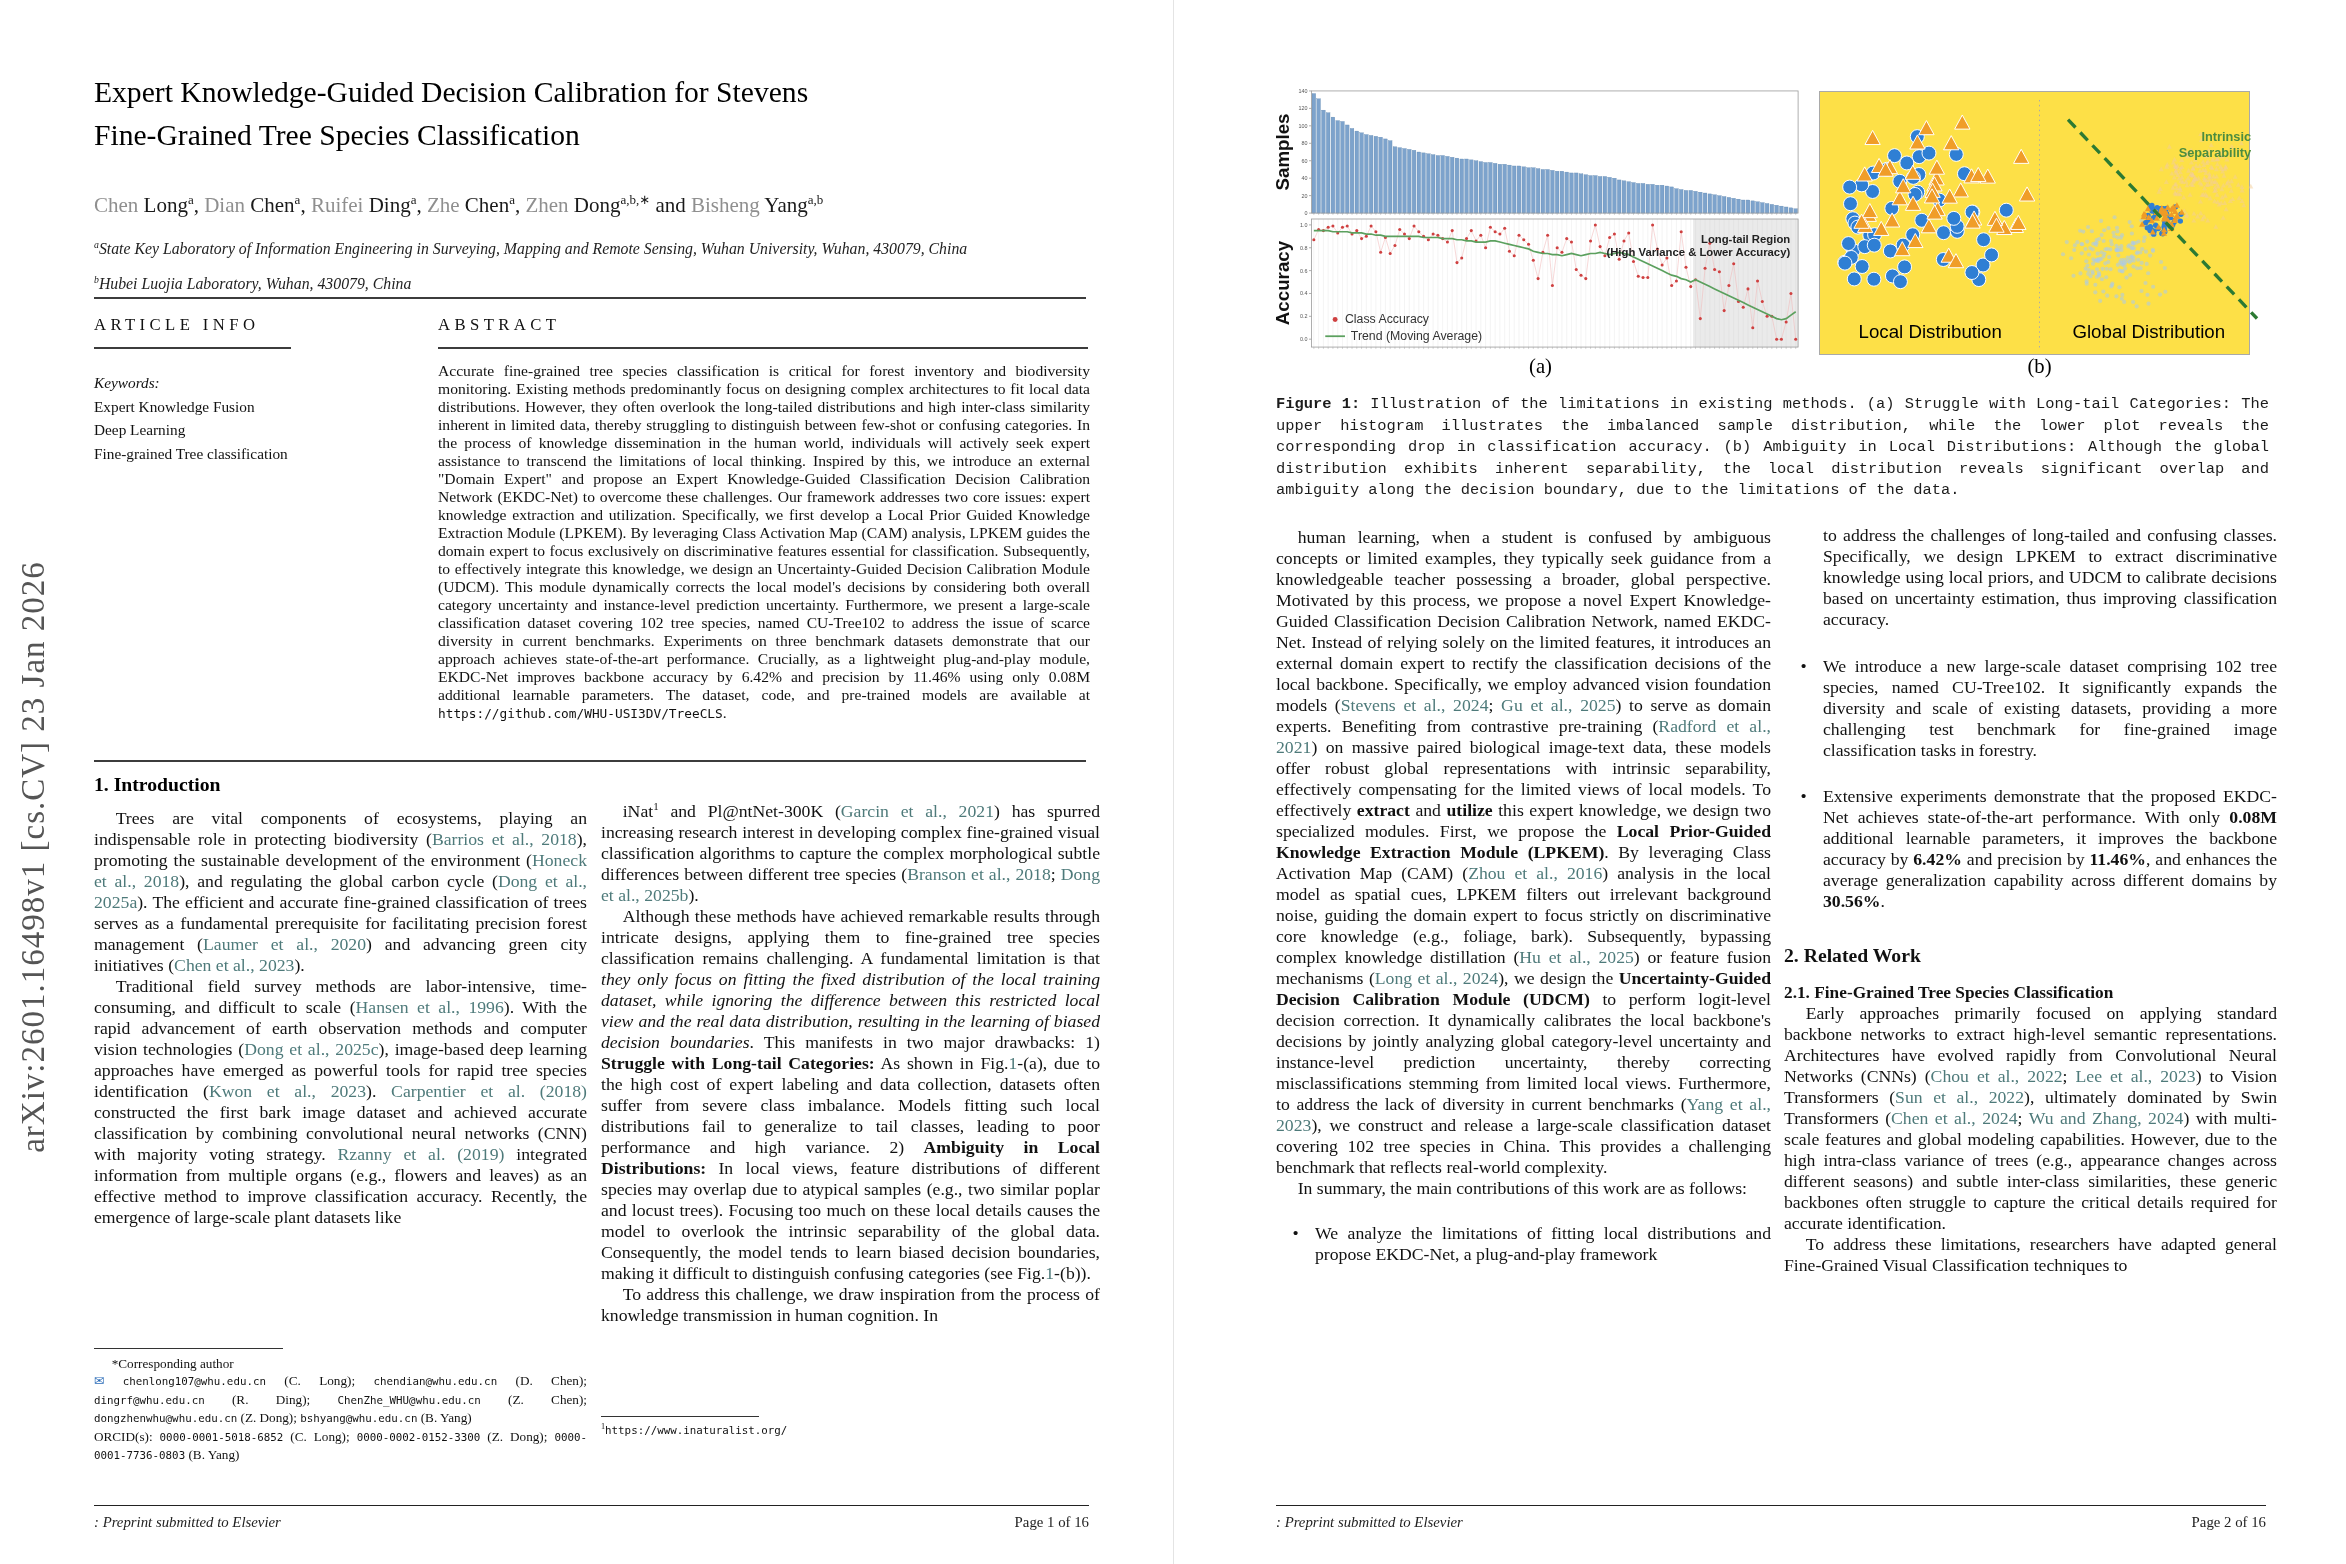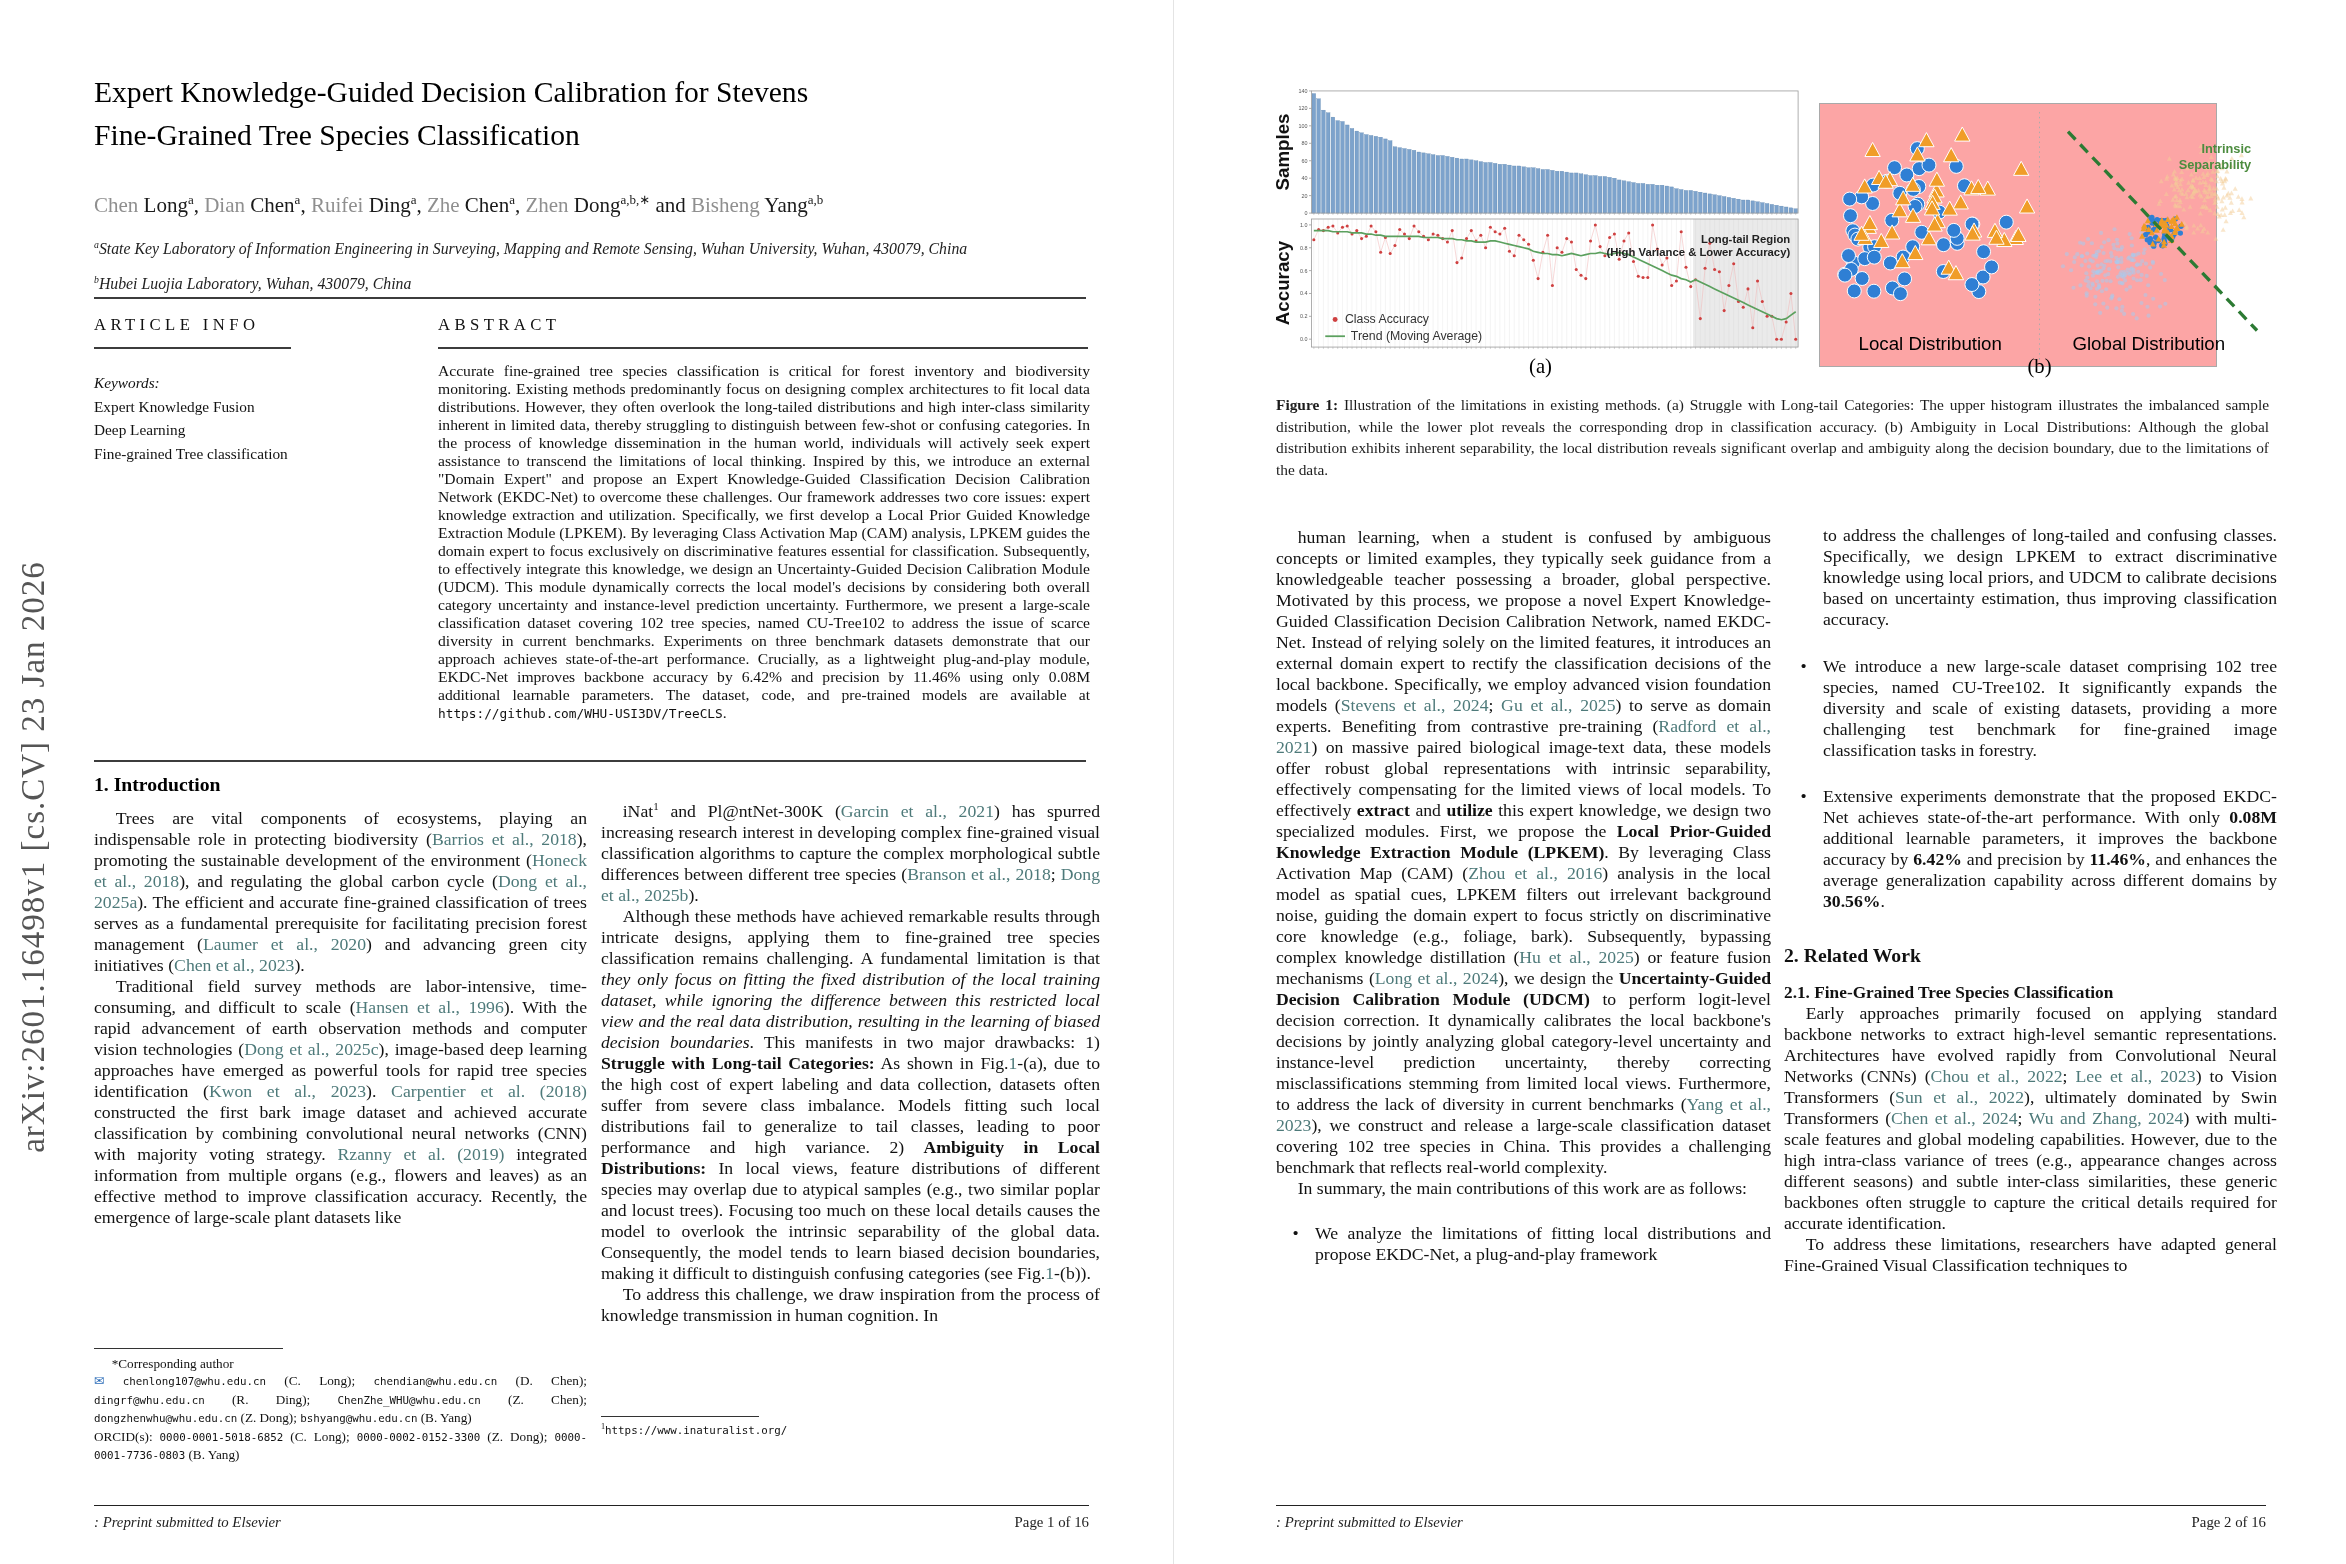--- a/index.html
+++ b/index.html
@@ -41,24 +41,24 @@
   .seg-c{color:#4e7a7a;}
   .seg-b{font-weight:700;}
   .seg-i{font-style:italic;}
   .seg-m{font-family:"DejaVu Sans Mono",monospace;font-size:0.82em;}
   .seg-env{color:#2b6cb8;font-size:0.95em;}
   sup{font-size:0.62em;vertical-align:super;line-height:0;}
   .kw-label{font-style:italic;}
   
   .figwrap{position:absolute;left:102px;top:87px;width:985px;height:303px;}
   .figA{position:absolute;left:0;top:0;width:529px;height:264px;}
-  .figB{position:absolute;left:543px;top:16px;width:398px;height:264px;border:1px solid #a9a9a9;background:#fca5a5;box-sizing:border-box;}
+  .figB{position:absolute;left:543px;top:4px;width:431px;height:264px;border:1px solid #a9a9a9;background:#fde047;box-sizing:border-box;}
   .panlab{position:absolute;top:268px;font-size:20.7px;text-align:center;color:#000;}
   #labA{left:0;width:529px;} #labB{left:543px;width:441px;}
-  .caption{position:absolute;left:102px;top:394px;width:993px;font-family:Liberation Serif, serif;font-size:15.4px;line-height:21.5px;text-align:justify;color:#1c1c1c;}
+  .caption{position:absolute;left:102px;top:394px;width:993px;font-family:Liberation Mono, monospace;font-size:15.4px;line-height:21.5px;text-align:justify;color:#1c1c1c;}
   .bullet{display:flex;margin-top:23.6px;}
   .bullet .dot{width:39px;text-align:center;flex:none;}
   .bullet .bt{flex:1;text-align:justify;}
   .bcont{padding-left:39px;text-align:justify;}
   #p2c2 .bullet{margin-top:25.6px;}
   .sec2{font-size:19.7px;font-weight:700;margin:33px 0 0 0;}
   .sec21{font-size:17.3px;font-weight:700;margin:15.8px 0 0 0;}
   #p2c1 p.mt{margin-top:2px;}
   svg text{font-family:"Liberation Sans",sans-serif;}
 </style>

